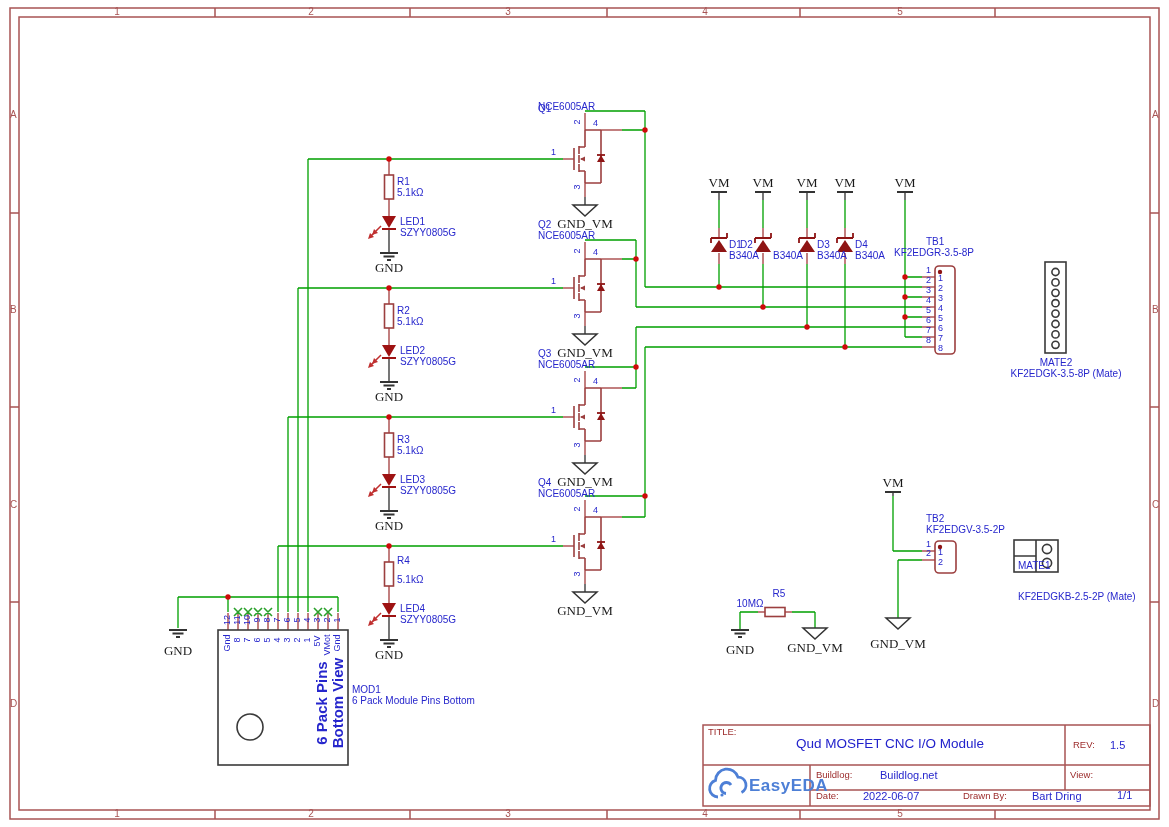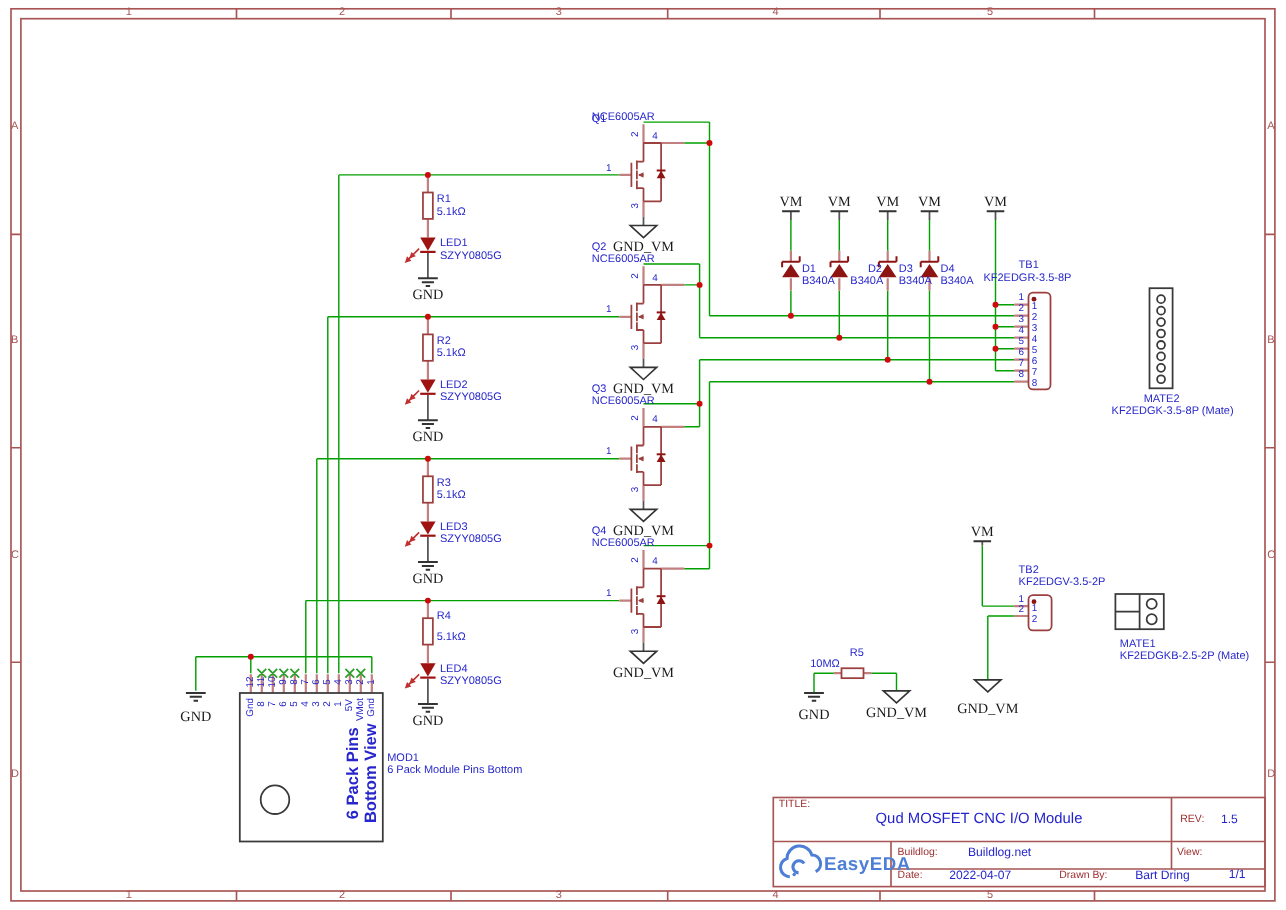--- a/index.html
+++ b/index.html
@@ -321,21 +321,21 @@
 <span class="t n c" style="left:389px;top:648px">GND</span>
 <span class="t n c" style="left:585px;top:604px">GND_VM</span>
 
 <span class="t n c" style="left:719px;top:176px">VM</span>
 <span class="t n c" style="left:763px;top:176px">VM</span>
 <span class="t n c" style="left:807px;top:176px">VM</span>
 <span class="t n c" style="left:845px;top:176px">VM</span>
 <span class="t n c" style="left:905px;top:176px">VM</span>
 <span class="t b" style="left:729px;top:239px">D1</span>
 <span class="t b" style="left:729px;top:250px">B340A</span>
-<span class="t b" style="left:789px;top:239px">D2</span>
+<span class="t b" style="left:740px;top:239px">D2</span>
 <span class="t b" style="left:773px;top:250px">B340A</span>
 <span class="t b" style="left:817px;top:239px">D3</span>
 <span class="t b" style="left:817px;top:250px">B340A</span>
 <span class="t b" style="left:855px;top:239px">D4</span>
 <span class="t b" style="left:855px;top:250px">B340A</span>
 
 <span class="t b" style="left:926px;top:236px">TB1</span>
 <span class="t b" style="left:894px;top:247px">KF2EDGR-3.5-8P</span>
 <span class="t p ra" style="left:919px;top:266px">1</span>
 <span class="t p ra" style="left:919px;top:276px">2</span>
@@ -359,21 +359,21 @@
 
 <span class="t b" style="left:926px;top:513px">TB2</span>
 <span class="t b" style="left:926px;top:524px">KF2EDGV-3.5-2P</span>
 <span class="t p ra" style="left:919px;top:540px">1</span>
 <span class="t p ra" style="left:919px;top:549px">2</span>
 <span class="t p" style="left:938px;top:548px">1</span>
 <span class="t p" style="left:938px;top:558px">2</span>
 <span class="t n c" style="left:893px;top:476px">VM</span>
 <span class="t n c" style="left:898px;top:637px">GND_VM</span>
 
-<span class="t b" style="left:1018px;top:580px">MATE1</span>
+<span class="t b" style="left:1018px;top:560px">MATE1</span>
 <span class="t b" style="left:1018px;top:591px">KF2EDGKB-2.5-2P (Mate)</span>
 
 <span class="t b c" style="left:779px;top:588px">R5</span>
 <span class="t b c" style="left:750px;top:598px">10MΩ</span>
 <span class="t n c" style="left:740px;top:643px">GND</span>
 <span class="t n c" style="left:815px;top:641px">GND_VM</span>
 
 <span class="t b" style="left:352px;top:684px">MOD1</span>
 <span class="t b" style="left:352px;top:695px">6 Pack Module Pins Bottom</span>
 <span class="t n c" style="left:178px;top:644px">GND</span>
@@ -406,18 +406,18 @@
 
 <span class="t red" style="left:708px;top:727px">TITLE:</span>
 <span class="t ttl c" style="left:890px;top:737px">Qud MOSFET CNC I/O Module</span>
 <span class="t red" style="left:1073px;top:740px">REV:</span>
 <span class="t blu" style="left:1110px;top:739px">1.5</span>
 <span class="t red" style="left:816px;top:770px">Buildlog:</span>
 <span class="t blu" style="left:880px;top:769px">Buildlog.net</span>
 <span class="t red" style="left:1070px;top:770px">View:</span>
 <span class="t blu" style="left:1117px;top:789px">1/1</span>
 <span class="t red" style="left:816px;top:791px">Date:</span>
-<span class="t blu" style="left:863px;top:790px">2022-04-07</span>
+<span class="t blu" style="left:863px;top:790px">2022-06-07</span>
 <span class="t red" style="left:963px;top:791px">Drawn By:</span>
 <span class="t blu" style="left:1032px;top:790px">Bart Dring</span>
 <span class="t logo" style="left:749px;top:777px">EasyEDA</span>
 
 </div>
 
 </body></html>

